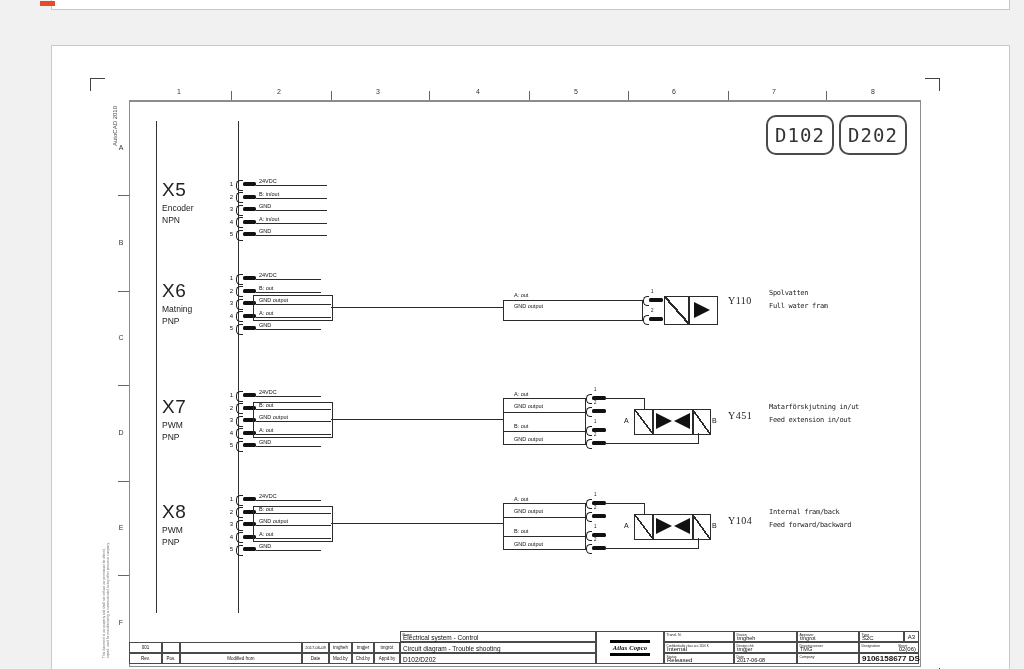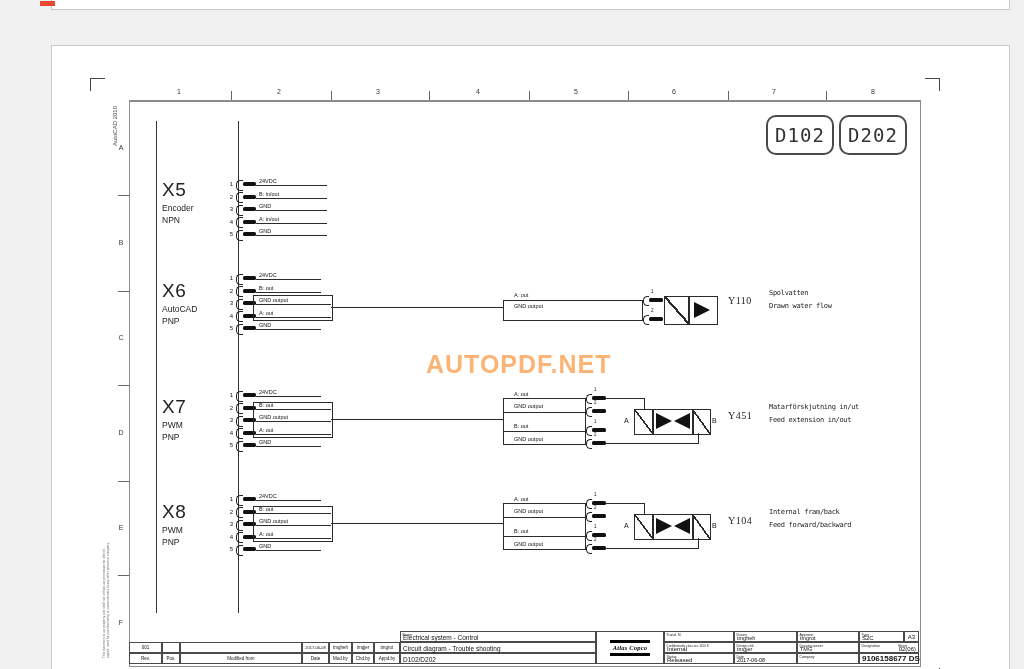--- a/index.html
+++ b/index.html
@@ -133,21 +133,20 @@
   <div class="dref" style="left:714px;top:69px">
         <span>D102</span>
       </div>
   <div class="dref" style="left:787px;top:69px">
         <span>D202</span>
       </div>
 
   <div class="rail" style="left:104px;top:75px;height:492px"></div>
   <div class="rail" style="left:186px;top:75px;height:492px"></div>
 
-  <div class="watermark">AUTOPDF.NET</div>
 
   <div class="xlabel" style="left:110px;top:133px">
     <div class="xid">X5</div>
     <div class="xtype">Encoder</div>
     <div class="xmode">NPN</div>
   </div>
   <div class="pins" style="left:171px;top:132px">
     <div class="prow">
           <span class="pnum">1</span>
           <span class="parc"></span>
@@ -175,21 +174,21 @@
     <div class="prow">
           <span class="pnum">5</span>
           <span class="parc"></span>
           <span class="pbar"></span>
           <span class="pwire w68">GND</span>
         </div>
   </div>
 
   <div class="xlabel" style="left:110px;top:234px">
     <div class="xid">X6</div>
-    <div class="xtype">AutoCAD</div>
+    <div class="xtype">Matning</div>
     <div class="xmode">PNP</div>
   </div>
   <div class="pins" style="left:171px;top:226px">
     <div class="prow">
           <span class="pnum">1</span>
           <span class="parc"></span>
           <span class="pbar"></span>
           <span class="pwire w62">24VDC</span>
         </div>
     <div class="prow">
@@ -233,21 +232,21 @@
         <span class="rnum">2</span>
         <span class="parc"></span>
         <span class="rbar"></span>
       </div>
   <div class="diagbox" style="left:612px;top:250px;width:24px;height:27px"></div>
   <div class="vbox" style="left:636px;top:250px;width:28px;height:27px">
         <span class="tri-r" style="left:5px;top:5px"></span>
       </div>
   <span class="yid" style="left:676px;top:249px">Y110</span>
   <span class="desc" style="left:717px;top:243px">Spolvatten</span>
-  <span class="desc" style="left:717px;top:256px">Drawn water flow</span>
+  <span class="desc" style="left:717px;top:256px">Full water fram</span>
 
   <div class="xlabel" style="left:110px;top:350px">
     <div class="xid">X7</div>
     <div class="xtype">PWM</div>
     <div class="xmode">PNP</div>
   </div>
   <div class="pins" style="left:171px;top:343px">
     <div class="prow">
           <span class="pnum">1</span>
           <span class="parc"></span>

